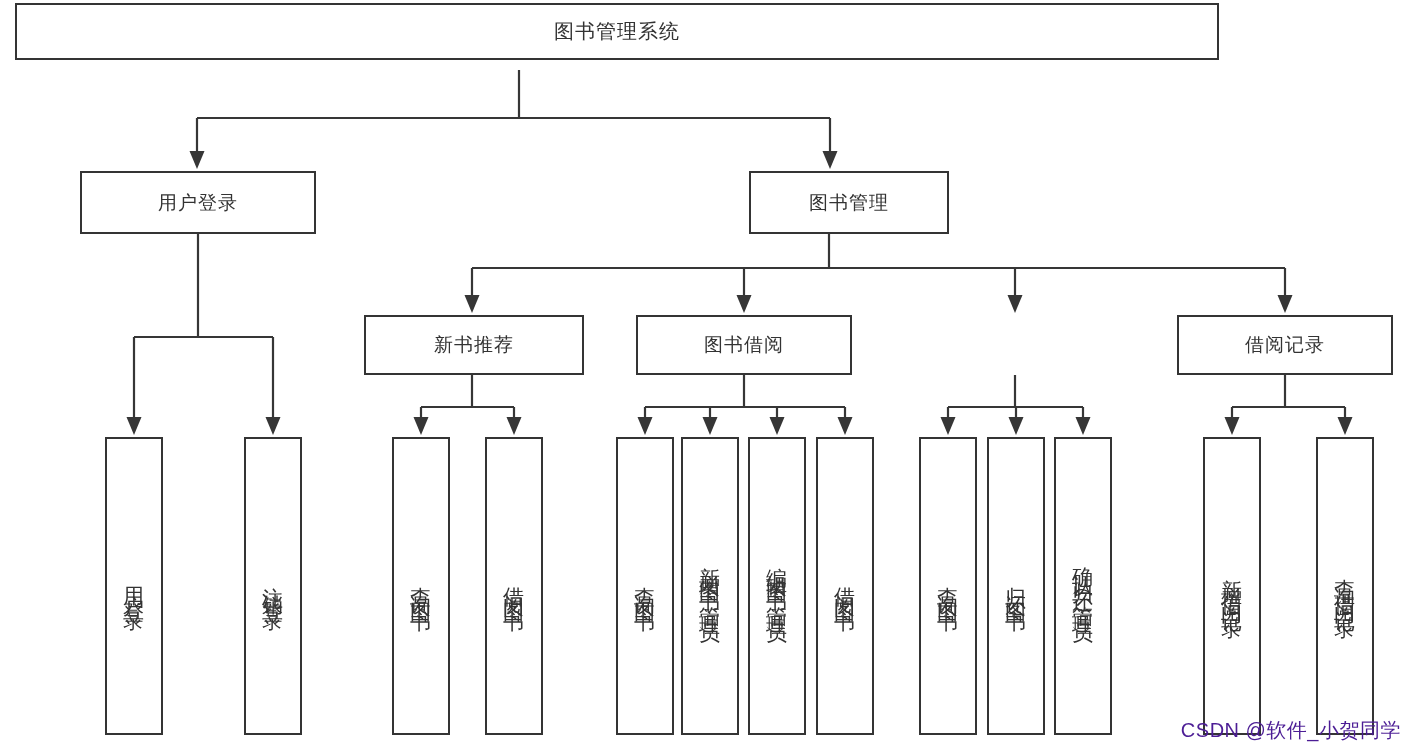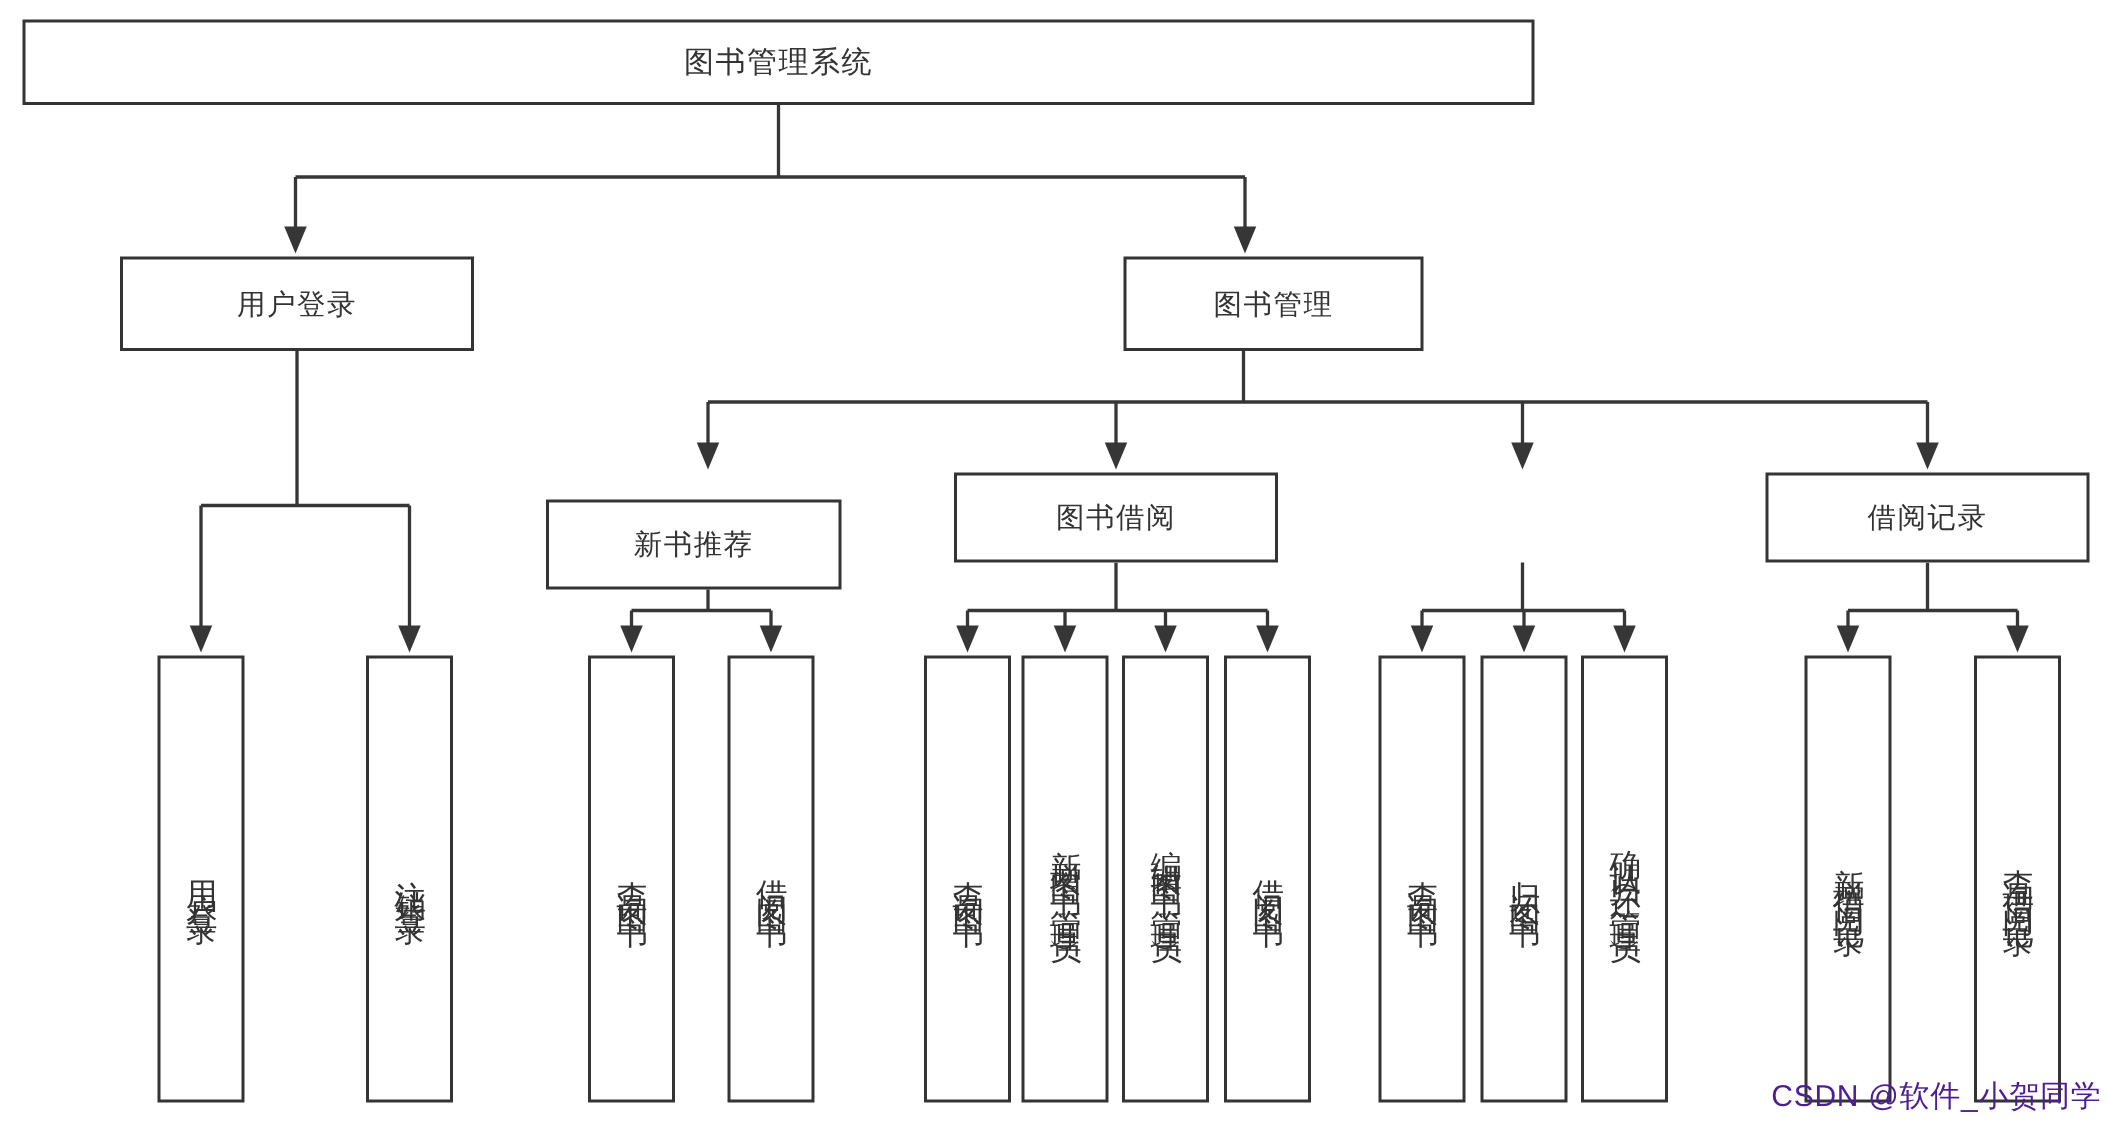--- a/index.html
+++ b/index.html
@@ -91,32 +91,32 @@
       <polygon points="769.5,417 784.5,417 777,435"></polygon>
       <polygon points="837.5,417 852.5,417 845,435"></polygon>
       <polygon points="940.5,417 955.5,417 948,435"></polygon>
       <polygon points="1008.5,417 1023.5,417 1016,435"></polygon>
       <polygon points="1075.5,417 1090.5,417 1083,435"></polygon>
       <polygon points="1224.5,417 1239.5,417 1232,435"></polygon>
       <polygon points="1337.5,417 1352.5,417 1345,435"></polygon>
     </g>
   </svg>
 
-  <div class="box hbox root-box" style="left:15px;top:13px;width:1008px;height:57px">
+  <div class="box hbox root-box" style="left:15px;top:3px;width:1204px;height:57px">
     <span class="label">图书管理系统</span>
   </div>
 
   <div class="box hbox" style="left:80px;top:171px;width:236px;height:63px">
     <span class="label">用户登录</span>
   </div>
   <div class="box hbox" style="left:749px;top:171px;width:200px;height:63px">
     <span class="label">图书管理</span>
   </div>
 
-  <div class="box hbox" style="left:364px;top:333px;width:197px;height:60px">
+  <div class="box hbox" style="left:364px;top:315px;width:220px;height:60px">
     <span class="label">新书推荐</span>
   </div>
   <div class="box hbox" style="left:636px;top:315px;width:216px;height:60px">
     <span class="label">图书借阅</span>
   </div>
   <div class="box hbox" style="left:1177px;top:315px;width:216px;height:60px">
     <span class="label">借阅记录</span>
   </div>
 
   <div class="box vbox" style="left:105px;top:437px;width:58px;height:298px">

